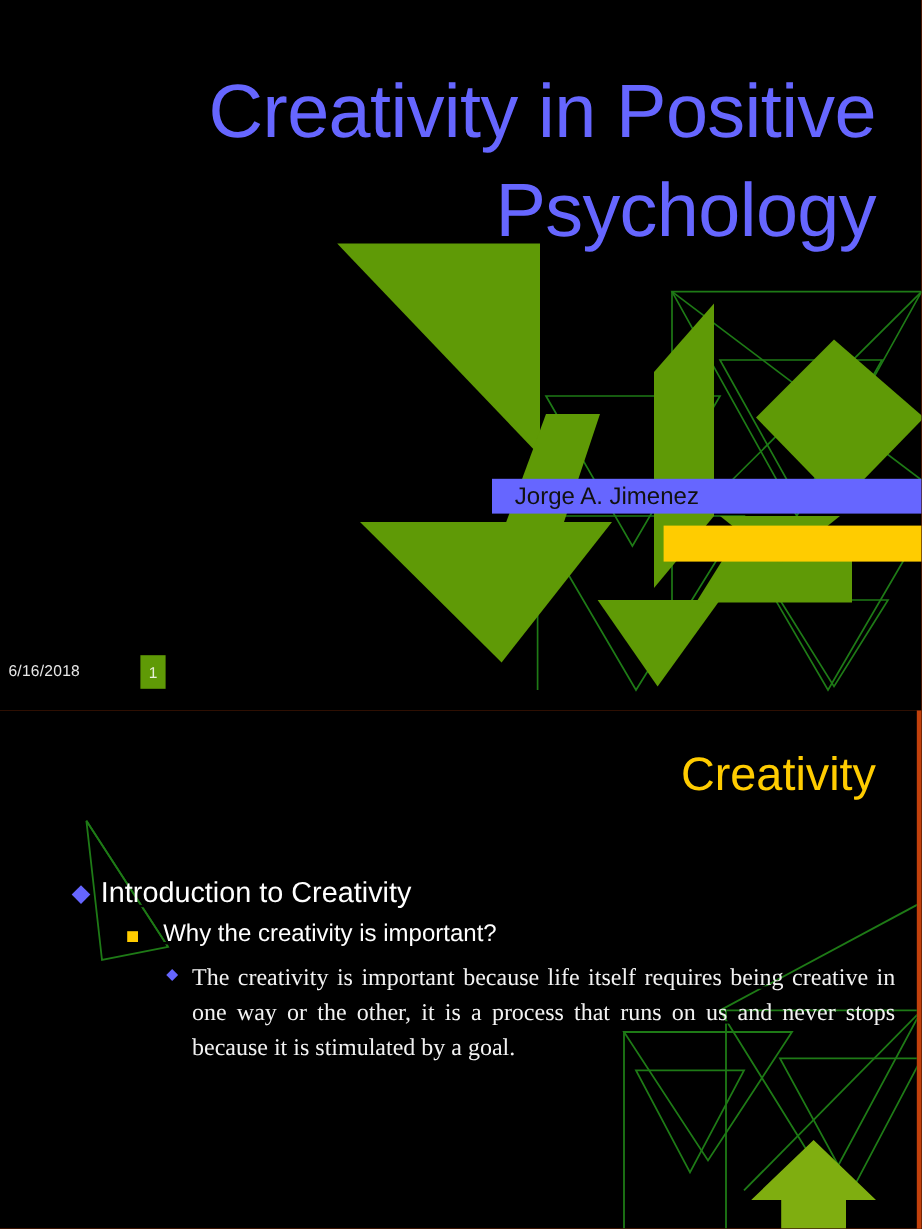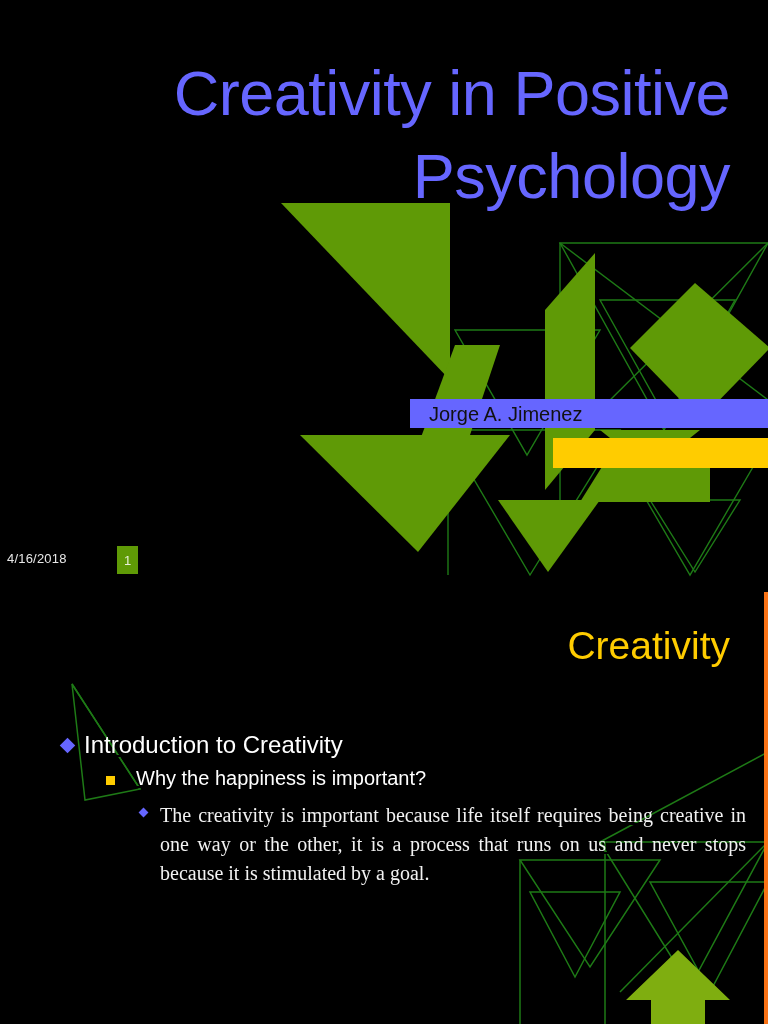--- a/index.html
+++ b/index.html
@@ -12,21 +12,21 @@
     width: 768px;
     height: 1024px;
     overflow: hidden;
     font-family: "Liberation Sans", sans-serif;
     position: relative;
   }
   .page {
     position: relative;
     width: 768px;
     height: 1024px;
-    background: #f97316;
+    background: #c2410c;
     overflow: hidden;
   }
 
   
   .slide-one {
     position: absolute;
     left: 0;
     top: 0;
     width: 768px;
     height: 592px;
@@ -242,21 +242,21 @@
     <div class="title-block">
       <span class="title-text">Creativity in Positive Psychology</span>
     </div>
 
     <div class="author-bar">
       <span class="author-name">Jorge A. Jimenez</span>
     </div>
 
     <div class="gold-bar"></div>
 
-    <div class="footer-date">4/16/2018</div>
+    <div class="footer-date">6/16/2018</div>
 
     <div class="footer-pagebox">
       <span class="footer-pagenum">1</span>
     </div>
   </div>
 
   <div class="slide-two">
 
     <svg class="slide-two-art" viewBox="0 0 768 432" preserveAspectRatio="none" aria-hidden="true">
       <g fill="none" stroke="#1E7A16" stroke-width="1.5">
@@ -280,21 +280,21 @@
 
     <div class="content-body">
 
       <div class="lvl1">
         <span class="bullet-diamond"></span>
         <span>Introduction to Creativity</span>
       </div>
 
       <div class="lvl2">
         <span class="bullet-square"></span>
-        <span>Why the happiness is important?</span>
+        <span>Why the creativity is important?</span>
       </div>
 
       <div class="lvl3">
         <span class="bullet-diamond-sm"></span>
         <span>The creativity is important because life itself requires being creative in one way or the other, it is a process that runs on us and never stops because it is stimulated by a goal.</span>
       </div>
 
 
     </div>
   </div>

